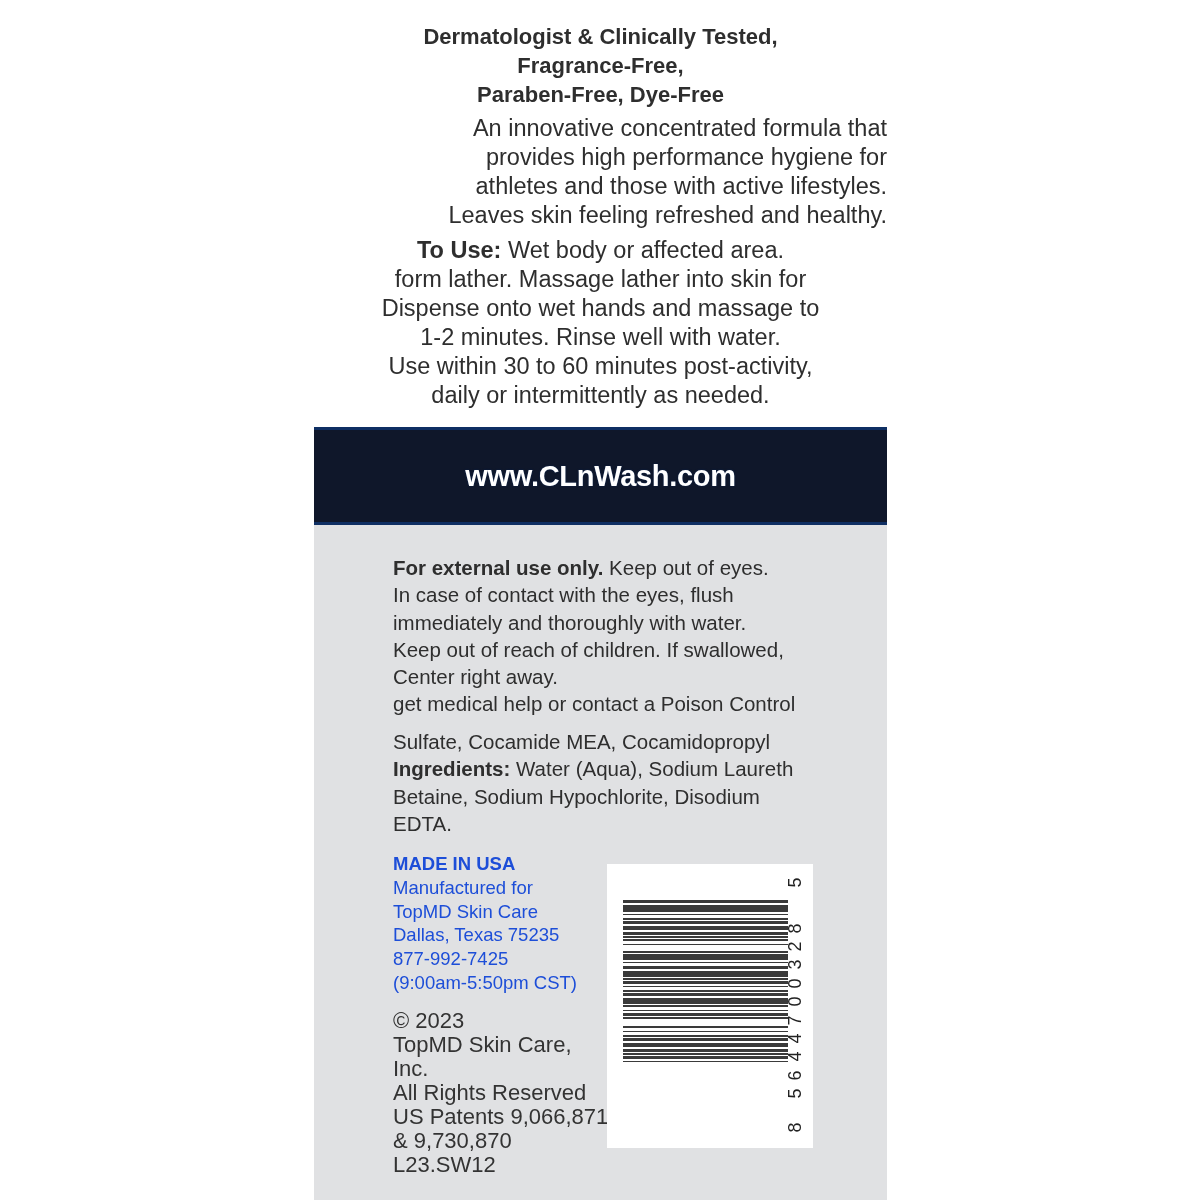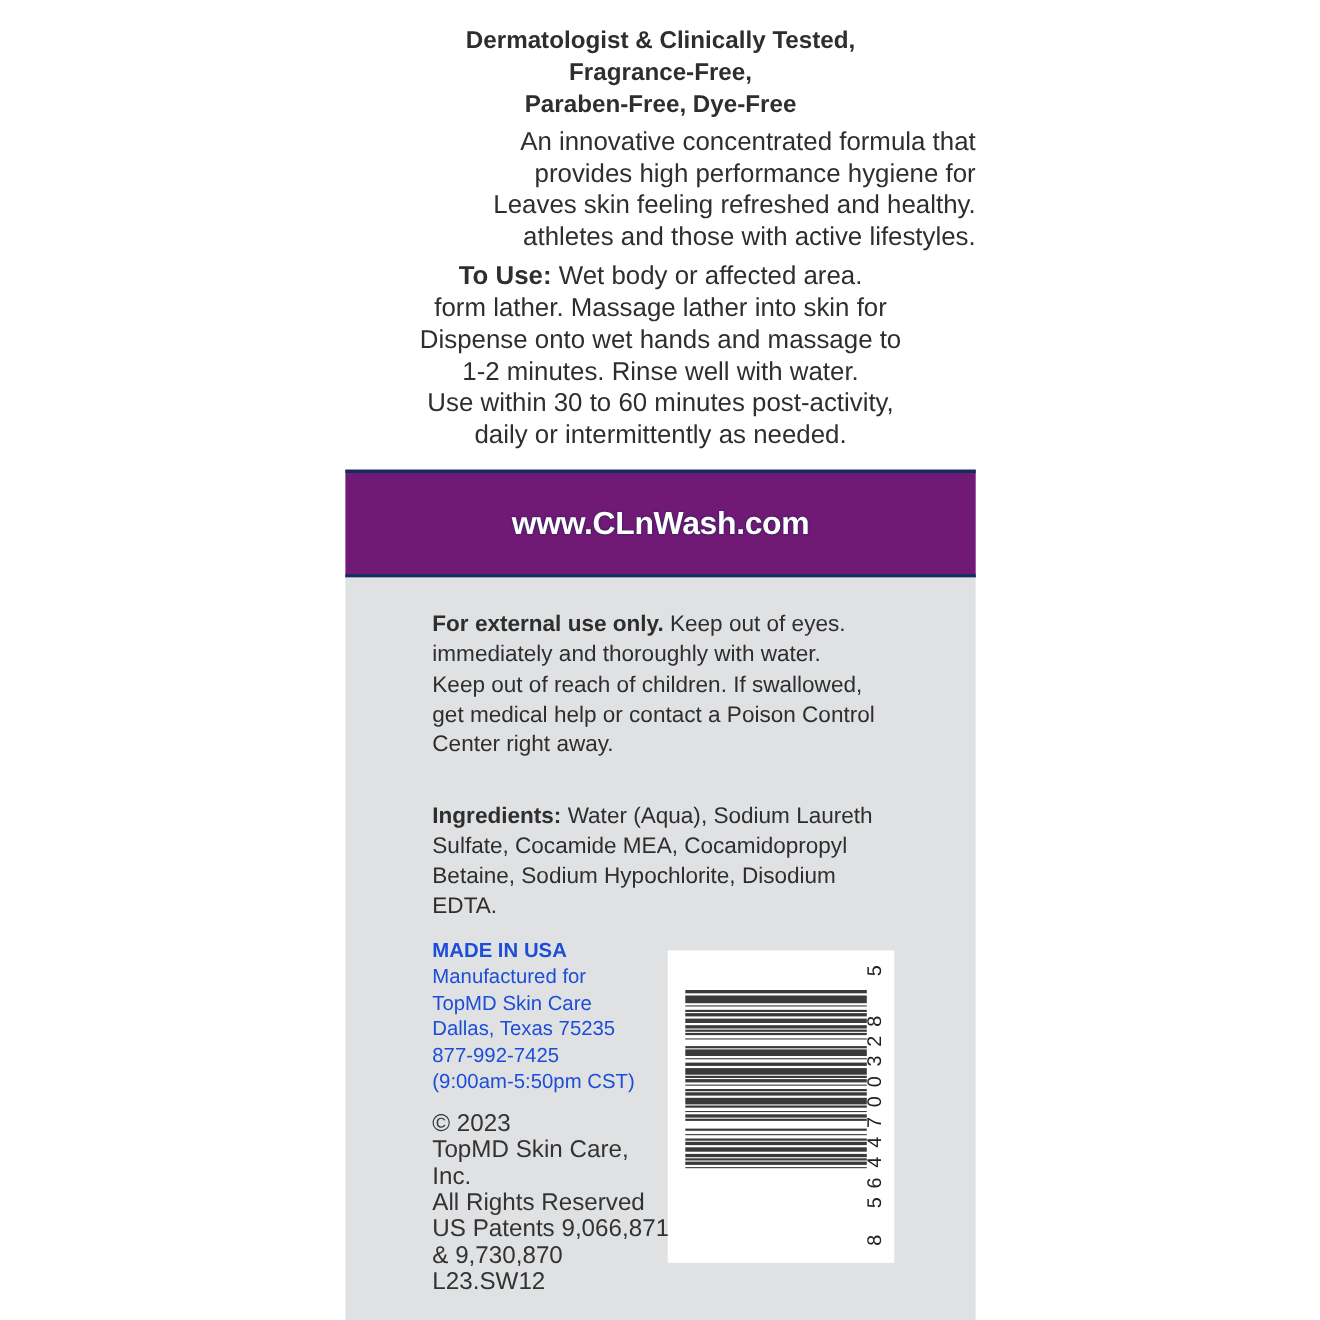--- a/index.html
+++ b/index.html
@@ -3,21 +3,21 @@
 <meta charset="utf-8">
 <style>
   html, body { margin:0; padding:0; }
   body { width:1200px; height:1200px; background:#ffffff; position:relative; overflow:hidden; font-family:"Liberation Sans", sans-serif; color:#2b2b2b; }
   .panel { position:absolute; left:314px; top:0; width:573px; height:968px; }
   .top { position:absolute; left:0; top:0; width:573px; height:427px; background:#ffffff; }
   .claims { position:absolute; top:22px; left:0; width:573px; text-align:center; font-weight:bold; font-size:22px; line-height:29px; color:#2e2e2e; }
   .desc { position:absolute; top:114px; left:0; width:573px; text-align:right; font-size:23.5px; line-height:29px; color:#2e2e2e; }
   .touse { position:absolute; top:236px; left:0; width:573px; text-align:center; font-size:23.5px; line-height:29px; color:#2e2e2e; }
   .touse b { font-weight:bold;text-align:right; }
-  .band { position:absolute; left:0; top:427px; width:573px; height:98px; background:#701a75; border-top:3px solid #0f2f63; border-bottom:3px solid #0f2f63; box-sizing:border-box; display:flex; align-items:center; justify-content:center; }
+  .band { position:absolute; left:0; top:427px; width:573px; height:98px; background:#0f172a; border-top:3px solid #0f2f63; border-bottom:3px solid #0f2f63; box-sizing:border-box; display:flex; align-items:center; justify-content:center; }
   .band span { color:#ffffff; font-weight:bold; font-size:29px; letter-spacing:-0.3px; text-shadow:0 0 2px #0a2450; }
   .gray { position:absolute; left:0; top:525px; width:573px; height:675px; background:#e0e1e3; }
   .warn { position:absolute; left:79px; top:29px; width:440px; font-size:20.5px; line-height:27.3px; color:#2e2e2e; }
   .ingr { position:absolute; left:79px; top:203px; width:440px; font-size:20.5px; line-height:27.3px; color:#2e2e2e; }
   .made { position:absolute; left:79px; top:327px; width:220px; font-size:18.5px; line-height:23.8px; color:#1d4ed8; }
   .made .hd { font-weight:bold; }
   .copy { position:absolute; left:79px; top:484px; width:220px; font-size:22px; line-height:24px; color:#333; }
   .barcode { position:absolute; left:293px; top:339px; width:206px; height:284px; background:#ffffff; }
   .bars { position:absolute; left:16px; top:36px; width:170px; height:215px; }
   .bar { position:absolute; left:0; height:2px; background:#3a3a3a; }
@@ -30,49 +30,50 @@
 <div class="panel">
   <div class="top">
     <div class="claims">
       <div>Dermatologist &amp; Clinically Tested,</div>
       <div>Fragrance-Free,</div>
       <div>Paraben-Free, Dye-Free</div>
     </div>
     <div class="desc">
       <div>An innovative concentrated formula that</div>
       <div>provides high performance hygiene for</div>
+      <div>athletes and those with active lifestyles.</div>
       <div>Leaves skin feeling refreshed and healthy.</div>
-      <div>athletes and those with active lifestyles.</div>
     </div>
     <div class="touse">
       <div><b>To Use:</b><span> Wet body or affected area.</span></div>
       <div>form lather. Massage lather into skin for</div>
       <div>Dispense onto wet hands and massage to</div>
       <div>1-2 minutes. Rinse well with water.</div>
       <div>Use within 30 to 60 minutes post-activity,</div>
       <div>daily or intermittently as needed.</div>
     </div>
   </div>
 
   <div class="band">
     <span>www.CLnWash.com</span>
   </div>
 
   <div class="gray">
     <div class="warn">
       <div><b>For external use only.</b><span> Keep out of eyes.</span></div>
+      <div>In case of contact with the eyes, flush</div>
       <div>immediately and thoroughly with water.</div>
       <div>Keep out of reach of children. If swallowed,</div>
+      <div>Center right away.</div>
       <div>get medical help or contact a Poison Control</div>
-      <div>Center right away.</div>
     </div>
 
     <div class="ingr">
+      <div>Sulfate, Cocamide MEA, Cocamidopropyl</div>
       <div><b>Ingredients:</b><span> Water (Aqua), Sodium Laureth</span></div>
-      <div>Sulfate, Cocamide MEA, Cocamidopropyl</div>
       <div>Betaine, Sodium Hypochlorite, Disodium</div>
       <div>EDTA.</div>
     </div>
 
     <div class="made">
       <div class="hd">MADE IN USA</div>
       <div>Manufactured for</div>
       <div>TopMD Skin Care</div>
       <div>Dallas, Texas 75235</div>
       <div>877-992-7425</div>

